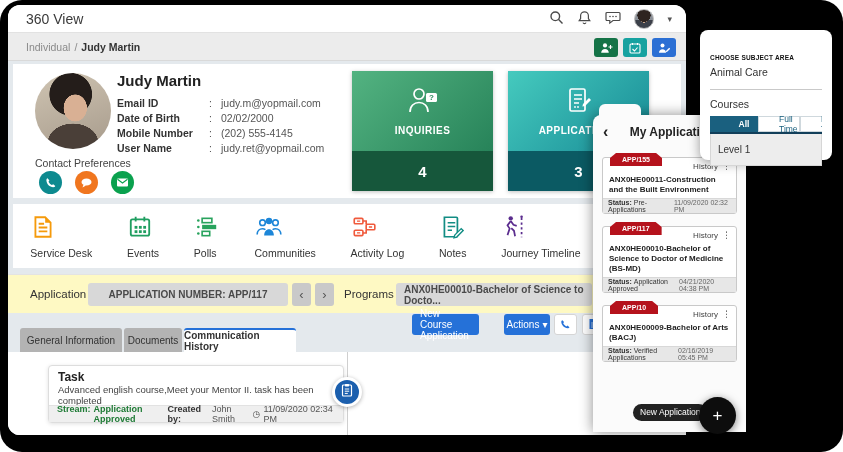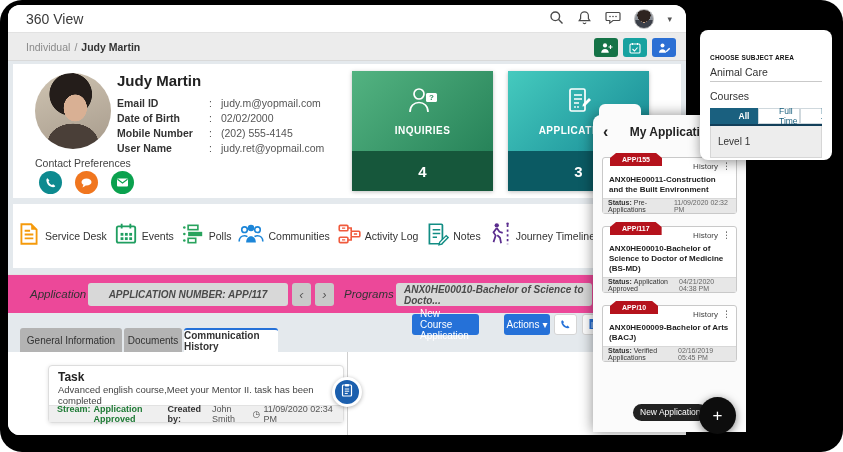--- a/index.html
+++ b/index.html
@@ -51,65 +51,65 @@
   .mlabel { font-size: 10px; letter-spacing: .5px; font-weight: bold; }
   .mcount { height: 40px; display: flex; align-items: center; justify-content: center; font-size: 15px; font-weight: bold; }
   .metric.inq { left: 344px; background: linear-gradient(135deg, #53b381, #1f7a52); }
   .metric.inq .mcount { background: #16573b; }
   .metric.apps { left: 500px; background: linear-gradient(135deg, #45cabe, #0f7f8e); }
   .metric.apps .mcount { background: #0b5a63; }
 
   
   .quick-panel { position: absolute; left: 5px; top: 199px; width: 585px; height: 64px; background: #fff; display: flex; align-items: center; justify-content: space-around; }
   .quick-bg { position: absolute; left: 5px; top: 199px; width: 668px; height: 64px; background: #fff; }
-  .qitem { display: flex; align-items: center; gap: 3px; cursor: pointer; }
+  .qitem { display: flex; flex-direction: column; gap: 3px; cursor: pointer; }
   .qlabel { font-size: 10.5px; color: #333; }
 
   
-  .appbar { position: absolute; left: 0; top: 269px; width: 678px; height: 39px; background: #ec4899; border-top: 1px solid #e3e3e3; font-style: italic; }
+  .appbar { position: absolute; left: 0; top: 269px; width: 678px; height: 39px; background: #fef9c3; border-top: 1px solid #e3e3e3; }
   .albl { position: absolute; top: 13px; font-size: 11.5px; color: #333; }
   #app-label { left: 22px; }
   #programs-label { left: 336px; }
   .pill { position: absolute; top: 8px; height: 23px; background: #d8d8d8; border-radius: 3px; font-size: 10px; font-weight: bold; color: #4a4a4a; display: flex; align-items: center; justify-content: center; padding: 0 8px; cursor: pointer; }
   #pill-appnum { left: 80px; width: 200px; }
   #pill-program { left: 388px; width: 196px; }
   .chev { position: absolute; top: 8px; width: 19px; height: 23px; background: #c9c9c9; border-radius: 3px; color: #555; display: flex; align-items: center; justify-content: center; font-size: 13px; cursor: pointer; }
   #chev-l { left: 284px; } #chev-r { left: 307px; }
 
   
   .btn-blue { position: absolute; top: 309px; height: 21px; background: #2571d8; color: #fff; font-size: 10px; border-radius: 3px; display: flex; align-items: center; justify-content: center; padding: 0 8px; cursor: pointer; }
   #btn-nca { left: 404px; width: 67px; }
   #btn-actions { left: 496px; width: 46px; gap: 3px; }
   .btn-ico { position: absolute; top: 309px; width: 23px; height: 21px; background: #fff; border: 1px solid #d5d5d5; border-radius: 3px; display: flex; align-items: center; justify-content: center; cursor: pointer; }
   #btn-call { left: 546px; } #btn-doc { left: 574px; } #btn-extra { left: 602px; }
 
   
   .tab { position: absolute; top: 323px; height: 24px; display: flex; align-items: center; justify-content: center; font-size: 10px; color: #333; background: #b3b3b3; border-radius: 3px 3px 0 0; cursor: pointer; }
   #tab-0 { left: 12px; width: 102px; }
   #tab-1 { left: 116px; width: 58px; }
-  #tab-2 { left: 176px; width: 94px; background: #fff; border-top: 2px solid #2571d8; font-weight: bold; }
+  #tab-2 { left: 176px; width: 112px; background: #fff; border-top: 2px solid #2571d8; font-weight: bold; }
 
   
   .taskpanel { position: absolute; left: 0; top: 347px; width: 678px; height: 83px; background: #fff; }
   .tl-line { position: absolute; left: 339px; top: 0; bottom: 0; width: 1px; background: #cfcfcf; }
   .task-card { position: absolute; left: 40px; top: 13px; width: 296px; height: 58px; background: #fff; border: 1px solid #ddd; border-radius: 4px; box-shadow: 0 1px 4px rgba(0,0,0,.12); }
   .task-arrow { position: absolute; right: -5px; top: 22px; width: 8px; height: 8px; background: #fff; border-right: 1px solid #ddd; border-top: 1px solid #ddd; transform: rotate(45deg); }
   .task-title { position: absolute; left: 9px; top: 4px; font-size: 12px; font-weight: bold; color: #222; }
   .task-body { position: absolute; left: 9px; top: 18px; right: 6px; font-size: 9.5px; color: #444; }
   .task-footer { position: absolute; left: 0; right: 0; bottom: 0; height: 17px; background: #efefef; border-top: 1px solid #e2e2e2; display: flex; align-items: center; justify-content: space-between; padding: 0 8px; font-size: 9px; }
   .stream { color: #1d7a34; font-weight: bold; display: flex; gap: 3px; }
   .created { color: #555; display: flex; gap: 3px; align-items: center; }
   .created b { color: #333; }
   .clk { font-family: "DejaVu Sans", sans-serif; }
   .task-node { position: absolute; left: 324px; top: 25px; width: 30px; height: 30px; border-radius: 50%; background: #1b5fae; border: 3px solid #fff; box-shadow: 0 1px 4px rgba(0,0,0,.3); display: flex; align-items: center; justify-content: center; }
 
   
   .subject-card { position: absolute; left: 700px; top: 30px; width: 132px; height: 130px; background: #fff; border-radius: 8px; box-shadow: 0 3px 12px rgba(0,0,0,.4); padding: 24px 10px 0 10px; z-index: 6; }
   .s-label { font-size: 6.5px; font-weight: bold; color: #111; letter-spacing: .2px; }
-  .s-value { font-size: 10.5px; color: #333; padding: 5px 0 3px; border-bottom: 1px solid #c9c9c9; margin-bottom: 8px; cursor: pointer; }
+  .s-value { font-size: 10.5px; color: #333; padding: 5px 0 11px; border-bottom: 1px solid #c9c9c9; margin-bottom: 8px; cursor: pointer; }
   .s-courses { font-size: 10.5px; color: #333; margin-bottom: 6px; }
   .s-tabs { display: flex; height: 18px; border-bottom: 2px solid #123f5a; overflow: hidden; width: 112px; }
   .s-tab { flex: 0 0 auto; display: flex; align-items: center; justify-content: center; font-size: 8.5px; border: 1px solid #cfd8dd; color: #1a607f; background: #fff; cursor: pointer; padding-left: 20px; }
   .s-tab.w0 { width: 48px; } .s-tab.w1 { width: 42px; } .s-tab.w2 { width: 44px; }
   .s-tab.active { background: #1a607f; color: #fff; font-weight: bold; border-color: #1a607f; }
   .s-level { height: 32px; background: #ededed; border: 1px solid #d6d6d6; border-top: none; display: flex; align-items: center; padding-left: 7px; font-size: 10px; color: #333; width: 112px; cursor: pointer; }
 
   
   .myapps { position: absolute; left: 593px; top: 115px; width: 153px; height: 317px; background: #fbfbfb; border-radius: 8px 8px 0 0; box-shadow: 0 0 14px rgba(0,0,0,.45); z-index: 4; }
   .ma-notch { position: absolute; left: 6px; top: -11px; width: 42px; height: 12px; background: #fbfbfb; border-radius: 6px 6px 0 0; }

